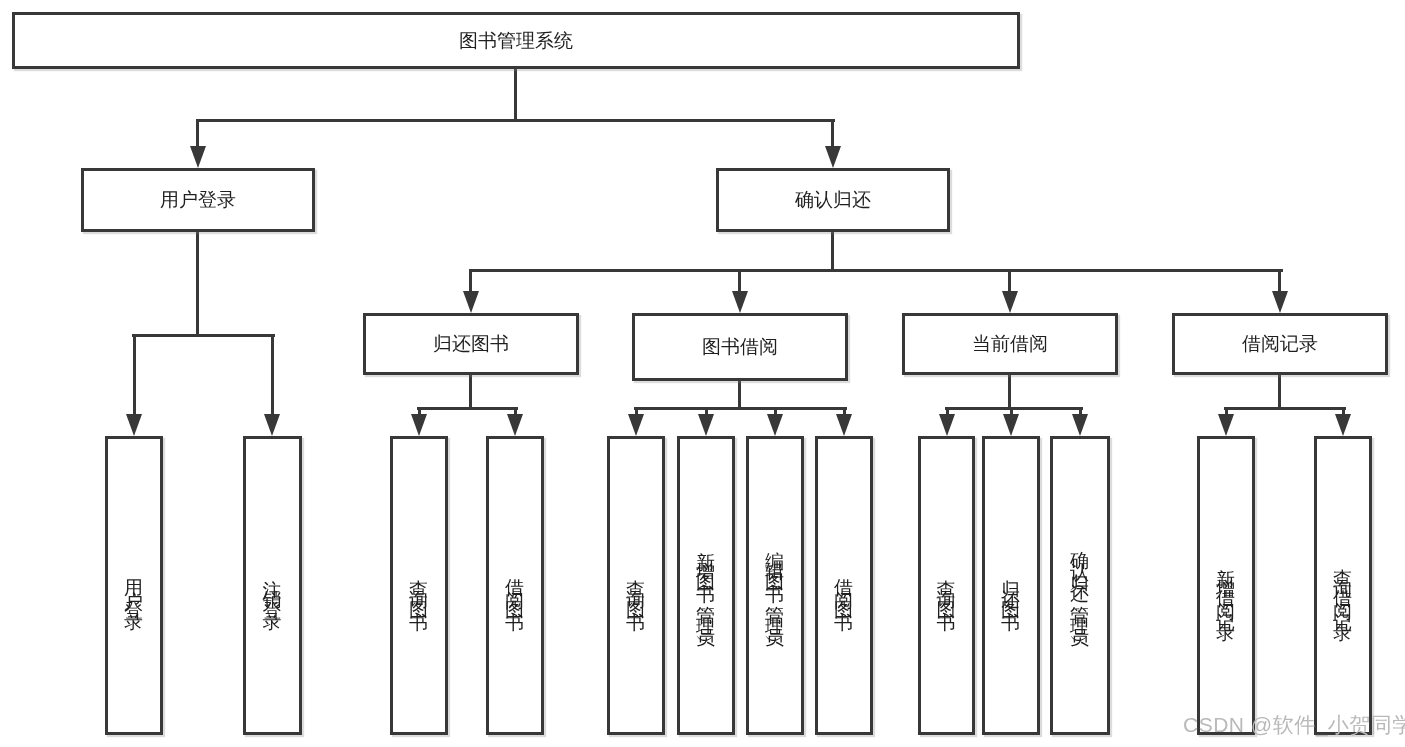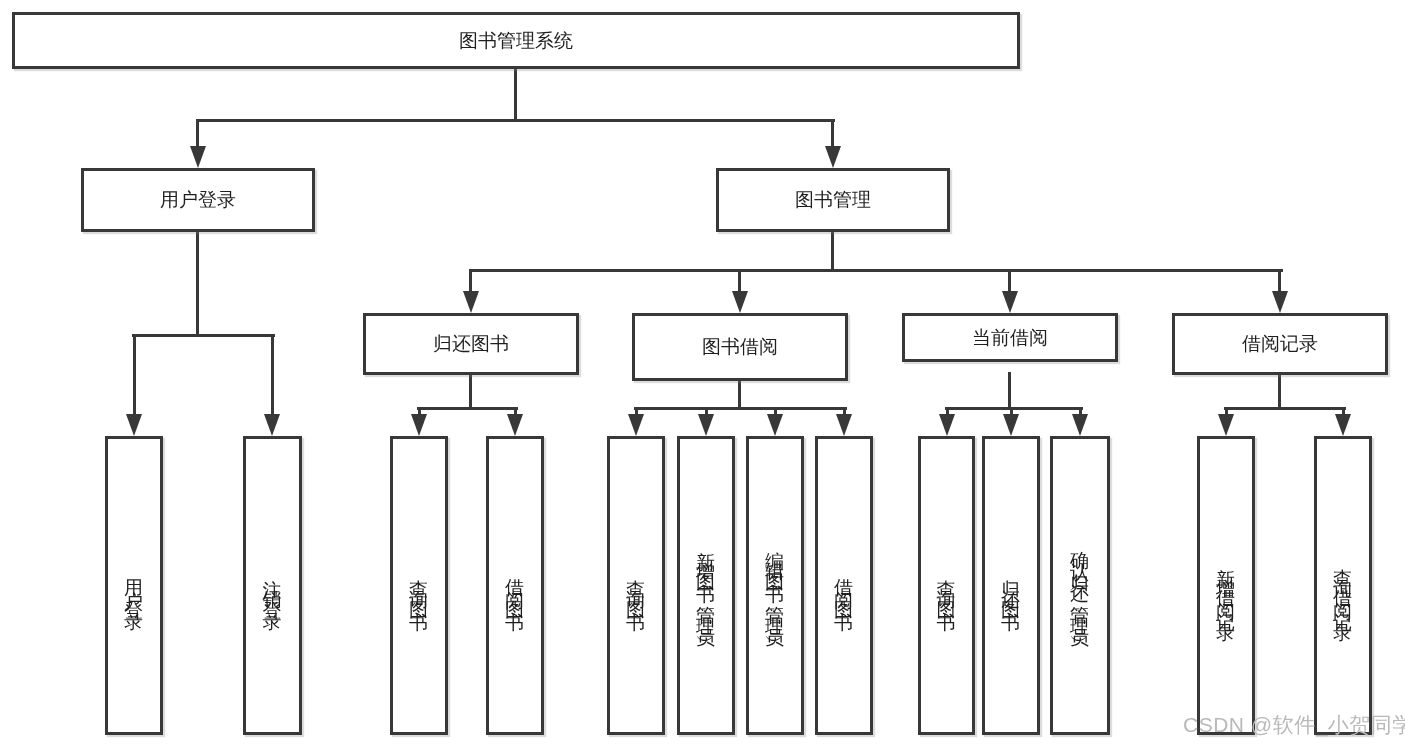--- a/index.html
+++ b/index.html
@@ -28,25 +28,25 @@
     z-index:3;letter-spacing:0.5px;white-space:nowrap;}
 </style>
 </head>
 <body>
 
 <div class="canvas">
 
   <div class="box" style="left:12px;top:12px;width:1008px;height:57px;">图书管理系统</div>
 
   <div class="box" style="left:81px;top:168px;width:234px;height:64px;">用户登录</div>
-  <div class="box" style="left:716px;top:168px;width:234px;height:64px;">图书管理</div>
+  <div class="box" style="left:716px;top:168px;width:234px;height:64px;">确认归还</div>
 
   <div class="box" style="left:363px;top:313px;width:216px;height:62px;">归还图书</div>
   <div class="box" style="left:632px;top:313px;width:216px;height:68px;">图书借阅</div>
-  <div class="box" style="left:902px;top:313px;width:216px;height:49px;">当前借阅</div>
+  <div class="box" style="left:902px;top:313px;width:216px;height:62px;">当前借阅</div>
   <div class="box" style="left:1172px;top:313px;width:216px;height:62px;">借阅记录</div>
 
   <div class="leaf" style="left:105px;width:58px;">
     <span class="vtext">用户登录</span>
     </div>
   <div class="leaf" style="left:243px;width:59px;">
     <span class="vtext">注销登录</span>
     </div>
   <div class="leaf" style="left:390px;width:58px;">
     <span class="vtext">查询图书</span>

